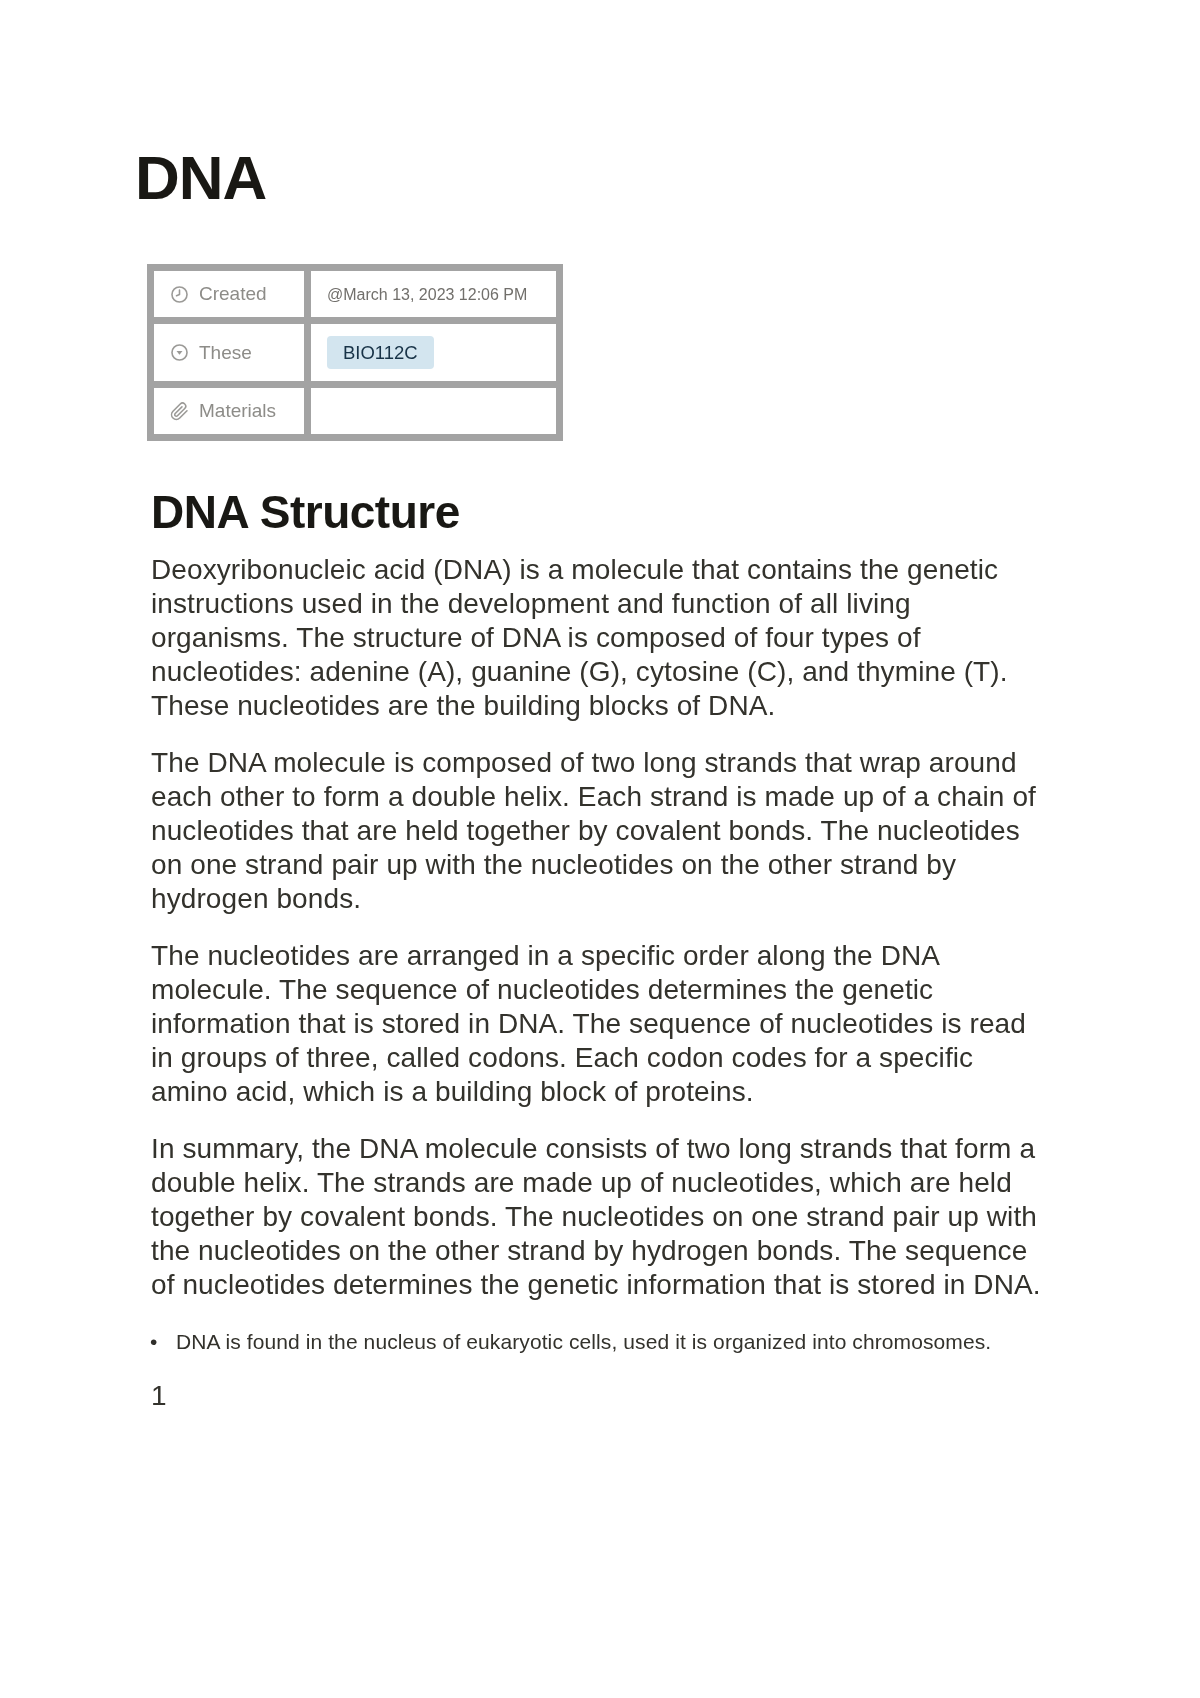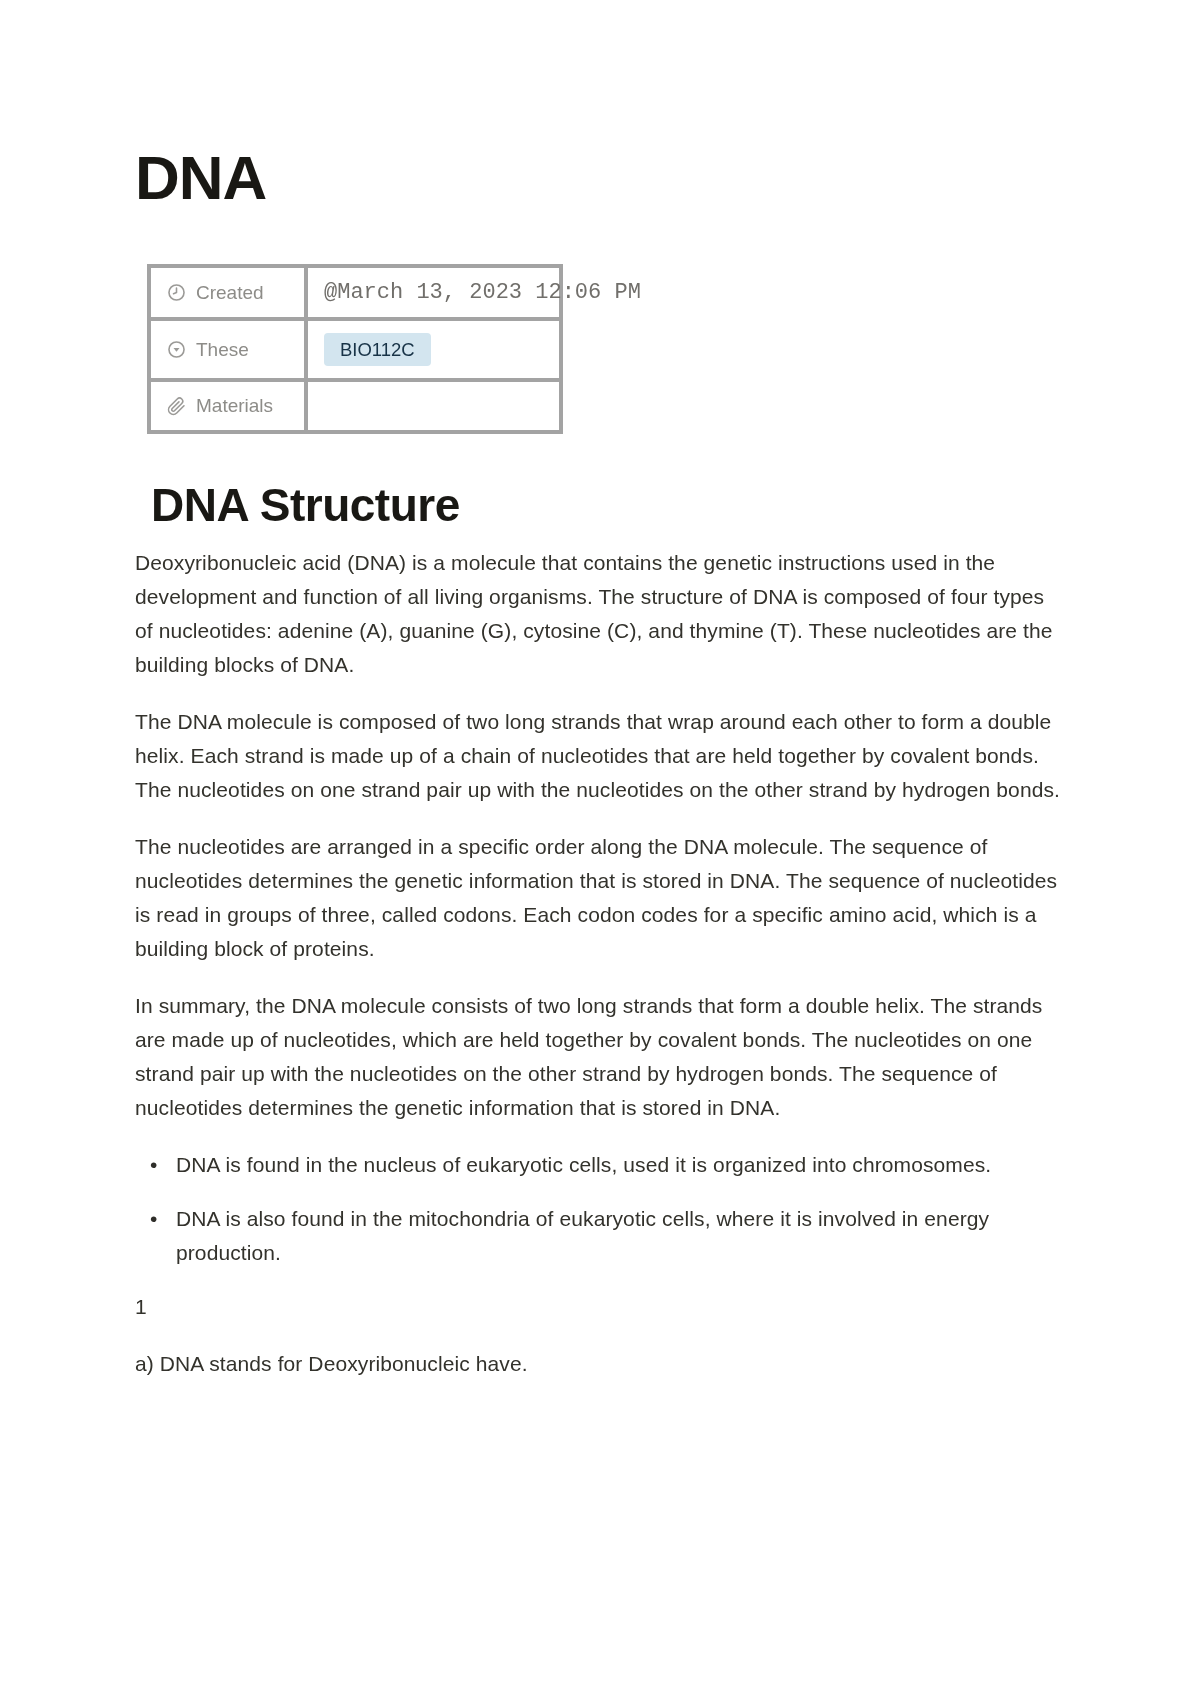--- a/index.html
+++ b/index.html
@@ -25,21 +25,21 @@
     letter-spacing:-1px;
     color:#191814;
   }
   table.props{
     margin:54px 0 0 12px;
     border-collapse:collapse;
     width:416px;
     table-layout:fixed;
   }
   table.props td{
-    border:4px solid #a3a3a3;
+    border:7px solid #a3a3a3;
     vertical-align:middle;
     padding:12px 16px;
     font-size:19px;
     box-sizing:border-box;
   }
   td.prop-label-cell{width:157px;}
   .prop-label{
     display:flex;
     align-items:center;
     gap:10px;
@@ -47,22 +47,21 @@
     white-space:nowrap;
   }
   .prop-icon{
     color:#9b9a97;
     display:inline-flex;
     flex:0 0 auto;
   }
   .prop-value-date{
     color:#716f6b;
     white-space:nowrap;
-    font-size:22px;
-    font-family:Liberation Mono, monospace;
+    font-size:16px;
   }
   td.row-class{padding:14px 16px;}
   td.row-materials{height:52px;margin-top:36px;}
   .tag-pill{
     display:inline-block;
     background:#d3e5ef;
     color:#183347;
     font-size:18.5px;
     line-height:25px;
     padding:4px 16px;
@@ -70,22 +69,22 @@
   }
   .section-heading{
     margin:46px 16px 16px;
     font-size:46px;
     line-height:50px;
     font-weight:700;
     letter-spacing:-0.5px;
     color:#191814;
   }
   .body-text p{
-    margin:0 0 23px;
-    font-size:21px;
+    margin:0 16px 23px;
+    font-size:28px;
     line-height:34px;
     letter-spacing:0.1px;
     color:#33322c;
   }
   ul.bullets{
     list-style:none;
     margin:0 0 14px;
     padding:0 0 0 41px;
   }
   ul.bullets li{
@@ -181,21 +180,20 @@
     <h2 class="section-heading">DNA Structure</h2>
 
     <div class="body-text">
       <p>Deoxyribonucleic acid (DNA) is a molecule that contains the genetic instructions used in the development and function of all living organisms. The structure of DNA is composed of four types of nucleotides: adenine (A), guanine (G), cytosine (C), and thymine (T). These nucleotides are the building blocks of DNA.</p>
       <p>The DNA molecule is composed of two long strands that wrap around each other to form a double helix. Each strand is made up of a chain of nucleotides that are held together by covalent bonds. The nucleotides on one strand pair up with the nucleotides on the other strand by hydrogen bonds.</p>
       <p>The nucleotides are arranged in a specific order along the DNA molecule. The sequence of nucleotides determines the genetic information that is stored in DNA. The sequence of nucleotides is read in groups of three, called codons. Each codon codes for a specific amino acid, which is a building block of proteins.</p>
       <p>In summary, the DNA molecule consists of two long strands that form a double helix. The strands are made up of nucleotides, which are held together by covalent bonds. The nucleotides on one strand pair up with the nucleotides on the other strand by hydrogen bonds. The sequence of nucleotides determines the genetic information that is stored in DNA.</p>
 
       <ul class="bullets">
         <li>DNA is found in the nucleus of eukaryotic cells, used it is organized into chromosomes.</li>
-        <li>DNA is also found in the mitochondria of eukaryotic cells, where it is involved in energy production.</li>
       </ul>
 
       <p>1</p>
       <p>a) DNA stands for Deoxyribonucleic have.</p>
     </div>
   </div>
 
   <div class="footer-left">DNA</div>
   <div class="footer-right">1</div>
 </div>

